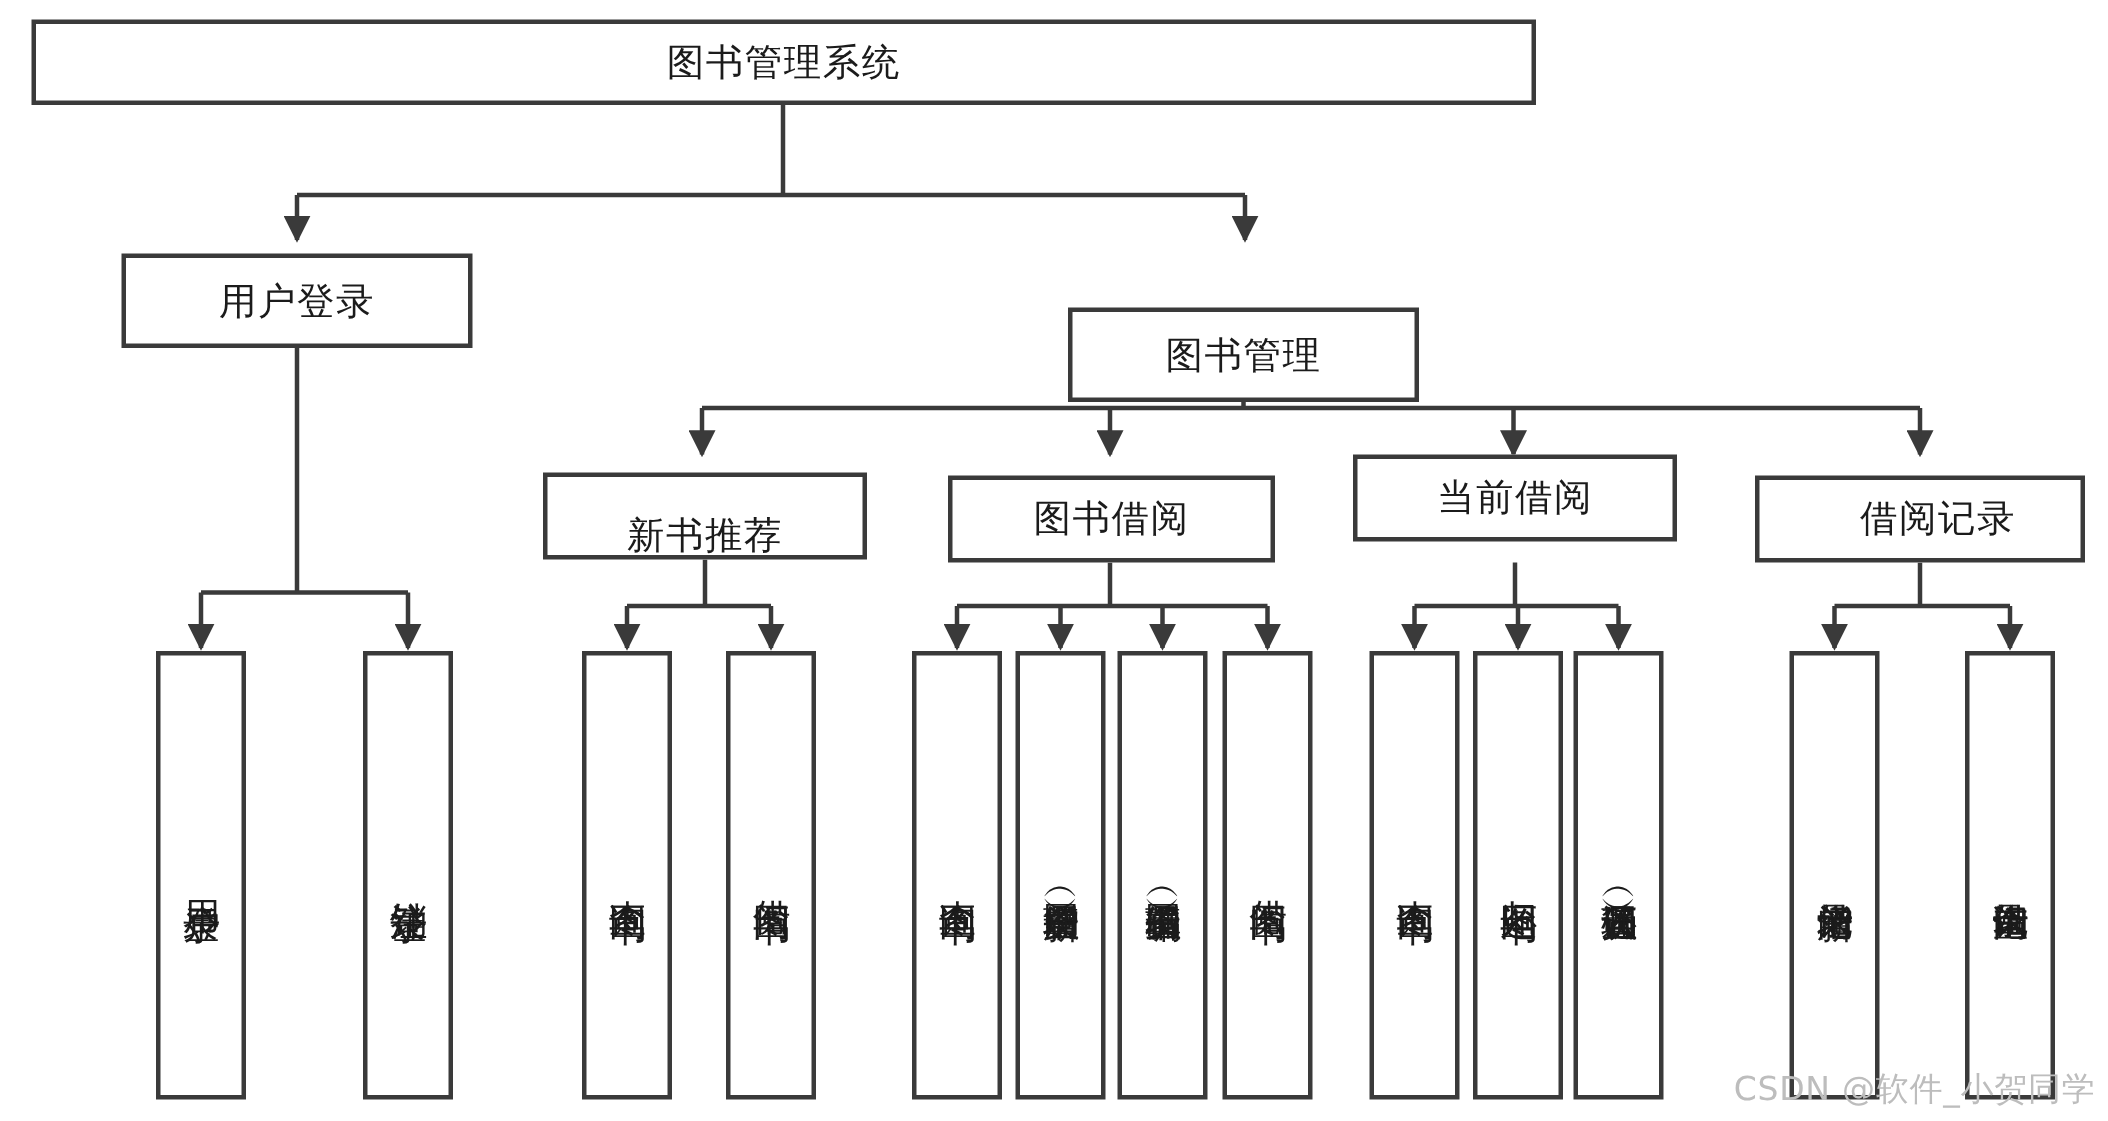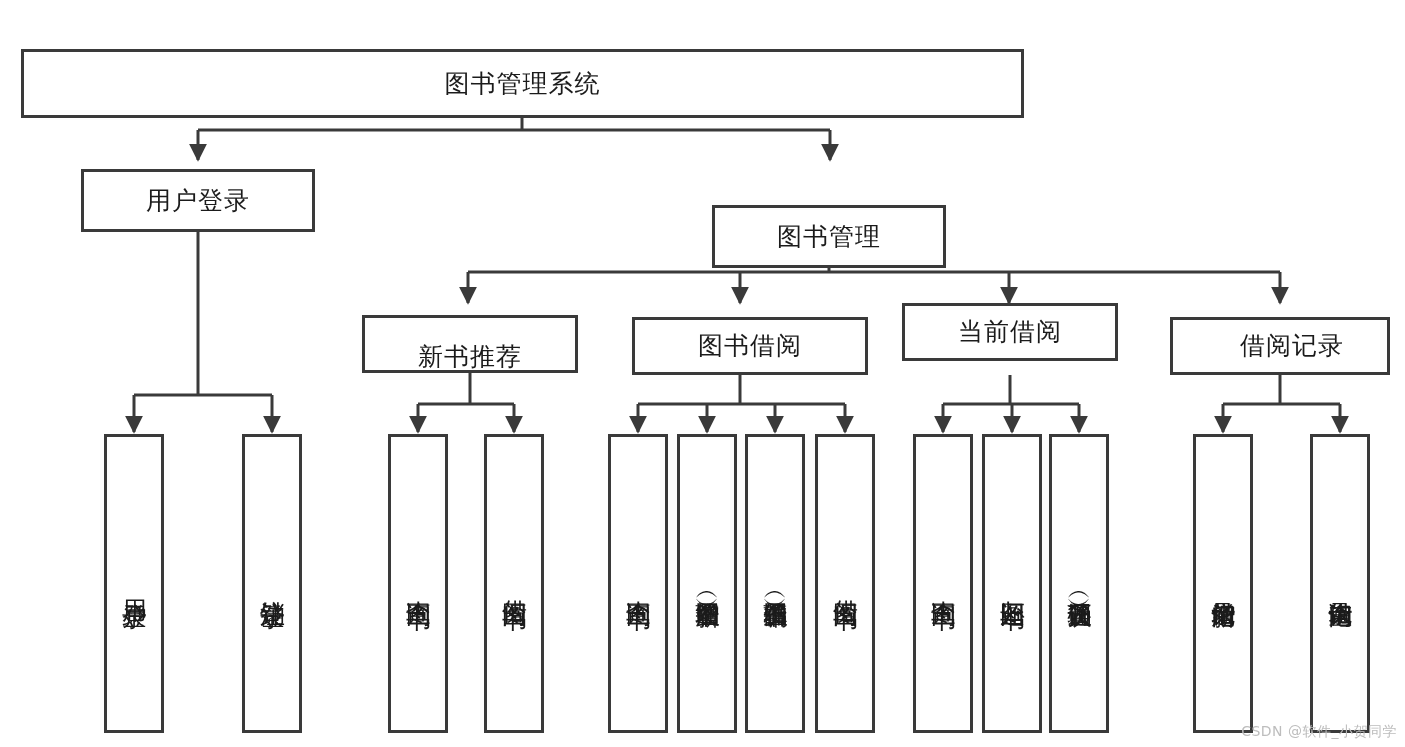--- a/index.html
+++ b/index.html
@@ -56,21 +56,21 @@
   }
   .node-v.tight .label {
     line-height: 1.12;
     letter-spacing: 0px;
     font-size: 24px;
   }
   .watermark {
     position: absolute;
     right: 8px;
     bottom: 6px;
-    font-size: 14px;
+    font-size: 22px;
     color: #bdbdbd;
     letter-spacing: 0.5px;
     white-space: nowrap;
     margin-left: 32px;
   }
 </style>
 </head>
 <body>
 
 <div id="canvas">
@@ -118,35 +118,35 @@
       <path d="M 1012 404 L 1012 432" marker-end="url(#arrow)"></path>
       <path d="M 1079 404 L 1079 432" marker-end="url(#arrow)"></path>
 
       <path d="M 1280 375 L 1280 404"></path>
       <path d="M 1223 404 L 1340 404"></path>
       <path d="M 1223 404 L 1223 432" marker-end="url(#arrow)"></path>
       <path d="M 1340 404 L 1340 432" marker-end="url(#arrow)"></path>
     </g>
   </svg>
 
-  <div class="node node-h root" style="left:21px; top:13px; width:1003px; height:69px;margin-top:36px;">
+  <div class="node node-h root" style="left:21px; top:13px; width:1003px; height:57px;">
     <span class="label">图书管理系统</span>
   </div>
 
   <div class="node node-h" style="left:81px; top:169px; width:234px; height:63px;">
     <span class="label">用户登录</span>
   </div>
   <div class="node node-h" style="left:712px; top:169px; width:234px; height:63px;margin-top:36px;">
     <span class="label">图书管理</span>
   </div>
 
   <div class="node node-h" style="left:362px; top:315px; width:216px; height:58px;align-items:flex-end;">
     <span class="label">新书推荐</span>
   </div>
-  <div class="node node-h" style="left:632px; top:317px; width:236px; height:58px;">
+  <div class="node node-h" style="left:632px; top:317px; width:218px; height:58px;">
     <span class="label">图书借阅</span>
   </div>
   <div class="node node-h" style="left:902px; top:303px; width:216px; height:58px;">
     <span class="label">当前借阅</span>
   </div>
   <div class="node node-h" style="left:1170px; top:317px; width:220px; height:58px;padding-left:24px;">
     <span class="label">借阅记录</span>
   </div>
 
   <div class="node node-v" style="left:104px; top:434px; width:60px; height:299px;">

